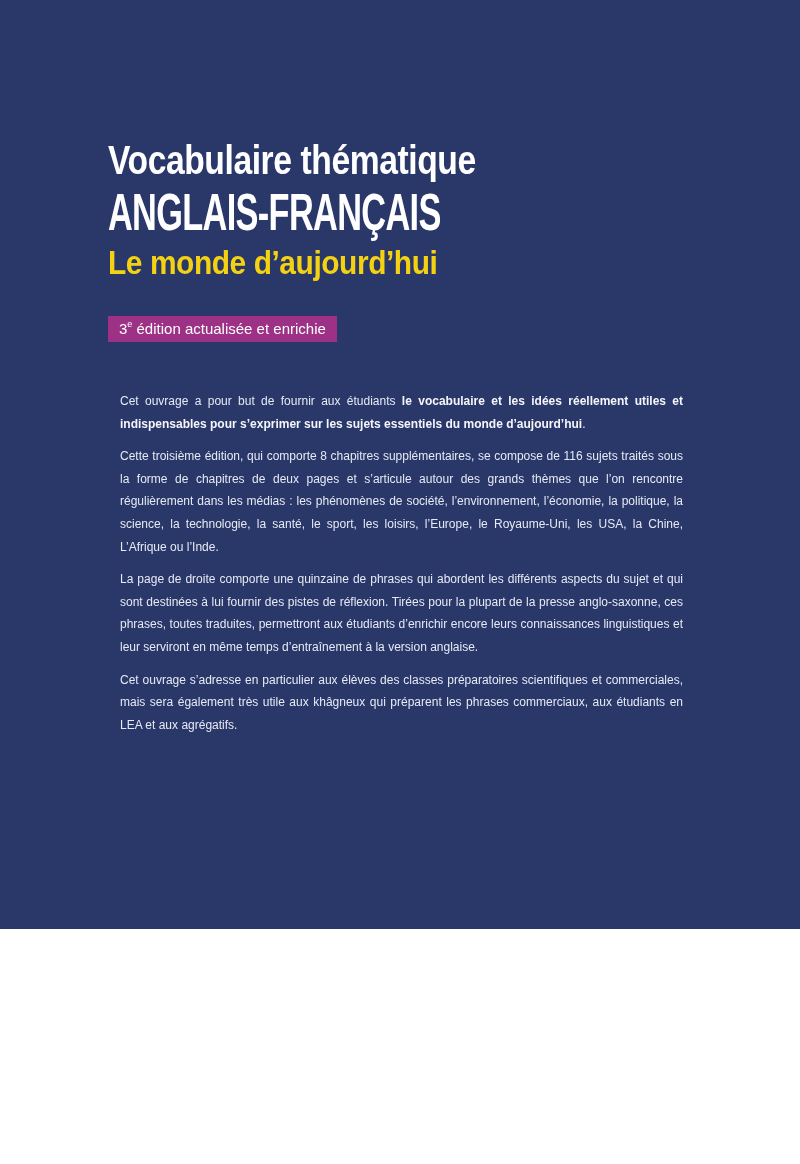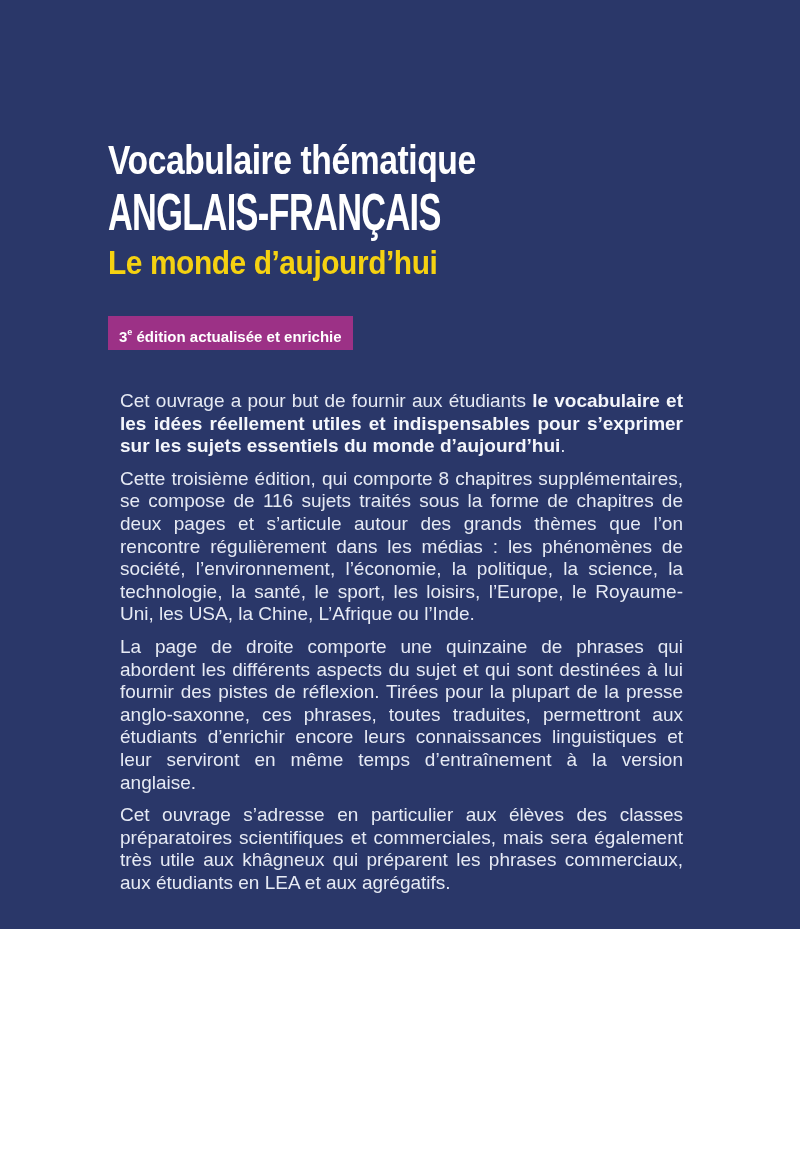--- a/index.html
+++ b/index.html
@@ -5,25 +5,25 @@
   html,body{margin:0;padding:0}
   .cover{position:relative;width:800px;height:929px;overflow:hidden;
          font-family:"Liberation Sans",sans-serif}
   .masthead{position:absolute;left:108px;top:136px}
   .t1{margin:0;font-size:41px;font-weight:bold;color:#fff;line-height:48px;
       transform:scaleX(.82);transform-origin:0 50%;white-space:nowrap;letter-spacing:-.5px}
   .t2{margin:0;font-size:52px;font-weight:bold;color:#fff;line-height:56px;
       transform:scaleX(.66);transform-origin:0 50%;white-space:nowrap;letter-spacing:-1px}
   .t3{margin:2px 0 0;font-size:34px;font-weight:bold;line-height:40px;
       transform:scaleX(.88);transform-origin:0 50%;white-space:nowrap;letter-spacing:-.5px}
-  .badge{display:inline-block;margin-top:16px;padding:12px 11px 5px;color:#fff;
-         font-weight:bold;font-size:15px;line-height:17px}
+  .badge{display:inline-block;margin-top:16px;padding:4px 11px 5px;color:#fff;
+         font-weight:normal;font-size:15px;line-height:17px}
   .badge sup{font-size:9px;vertical-align:top;line-height:9px}
   .blurb{position:absolute;left:120px;top:390px;width:563px;
-         font-size:19px;line-height:22.6px;text-align:justify}
+         font-size:12px;line-height:22.6px;text-align:justify}
   .blurb p{margin:0 0 10px}
   .blurb b{font-weight:bold;color:#f4f6fb}
   .pubbox{position:absolute;left:488px;top:1044px;width:240px;height:72px;background:#fde047}
   .site{position:absolute;left:9px;top:5px;font-weight:bold;font-size:13.5px;
         letter-spacing:-.2px;white-space:nowrap}
   #barcode{position:absolute;left:4px;top:21px}
   #qr{position:absolute;right:6px;top:7px}
 </style>
 </head>
 <body>

